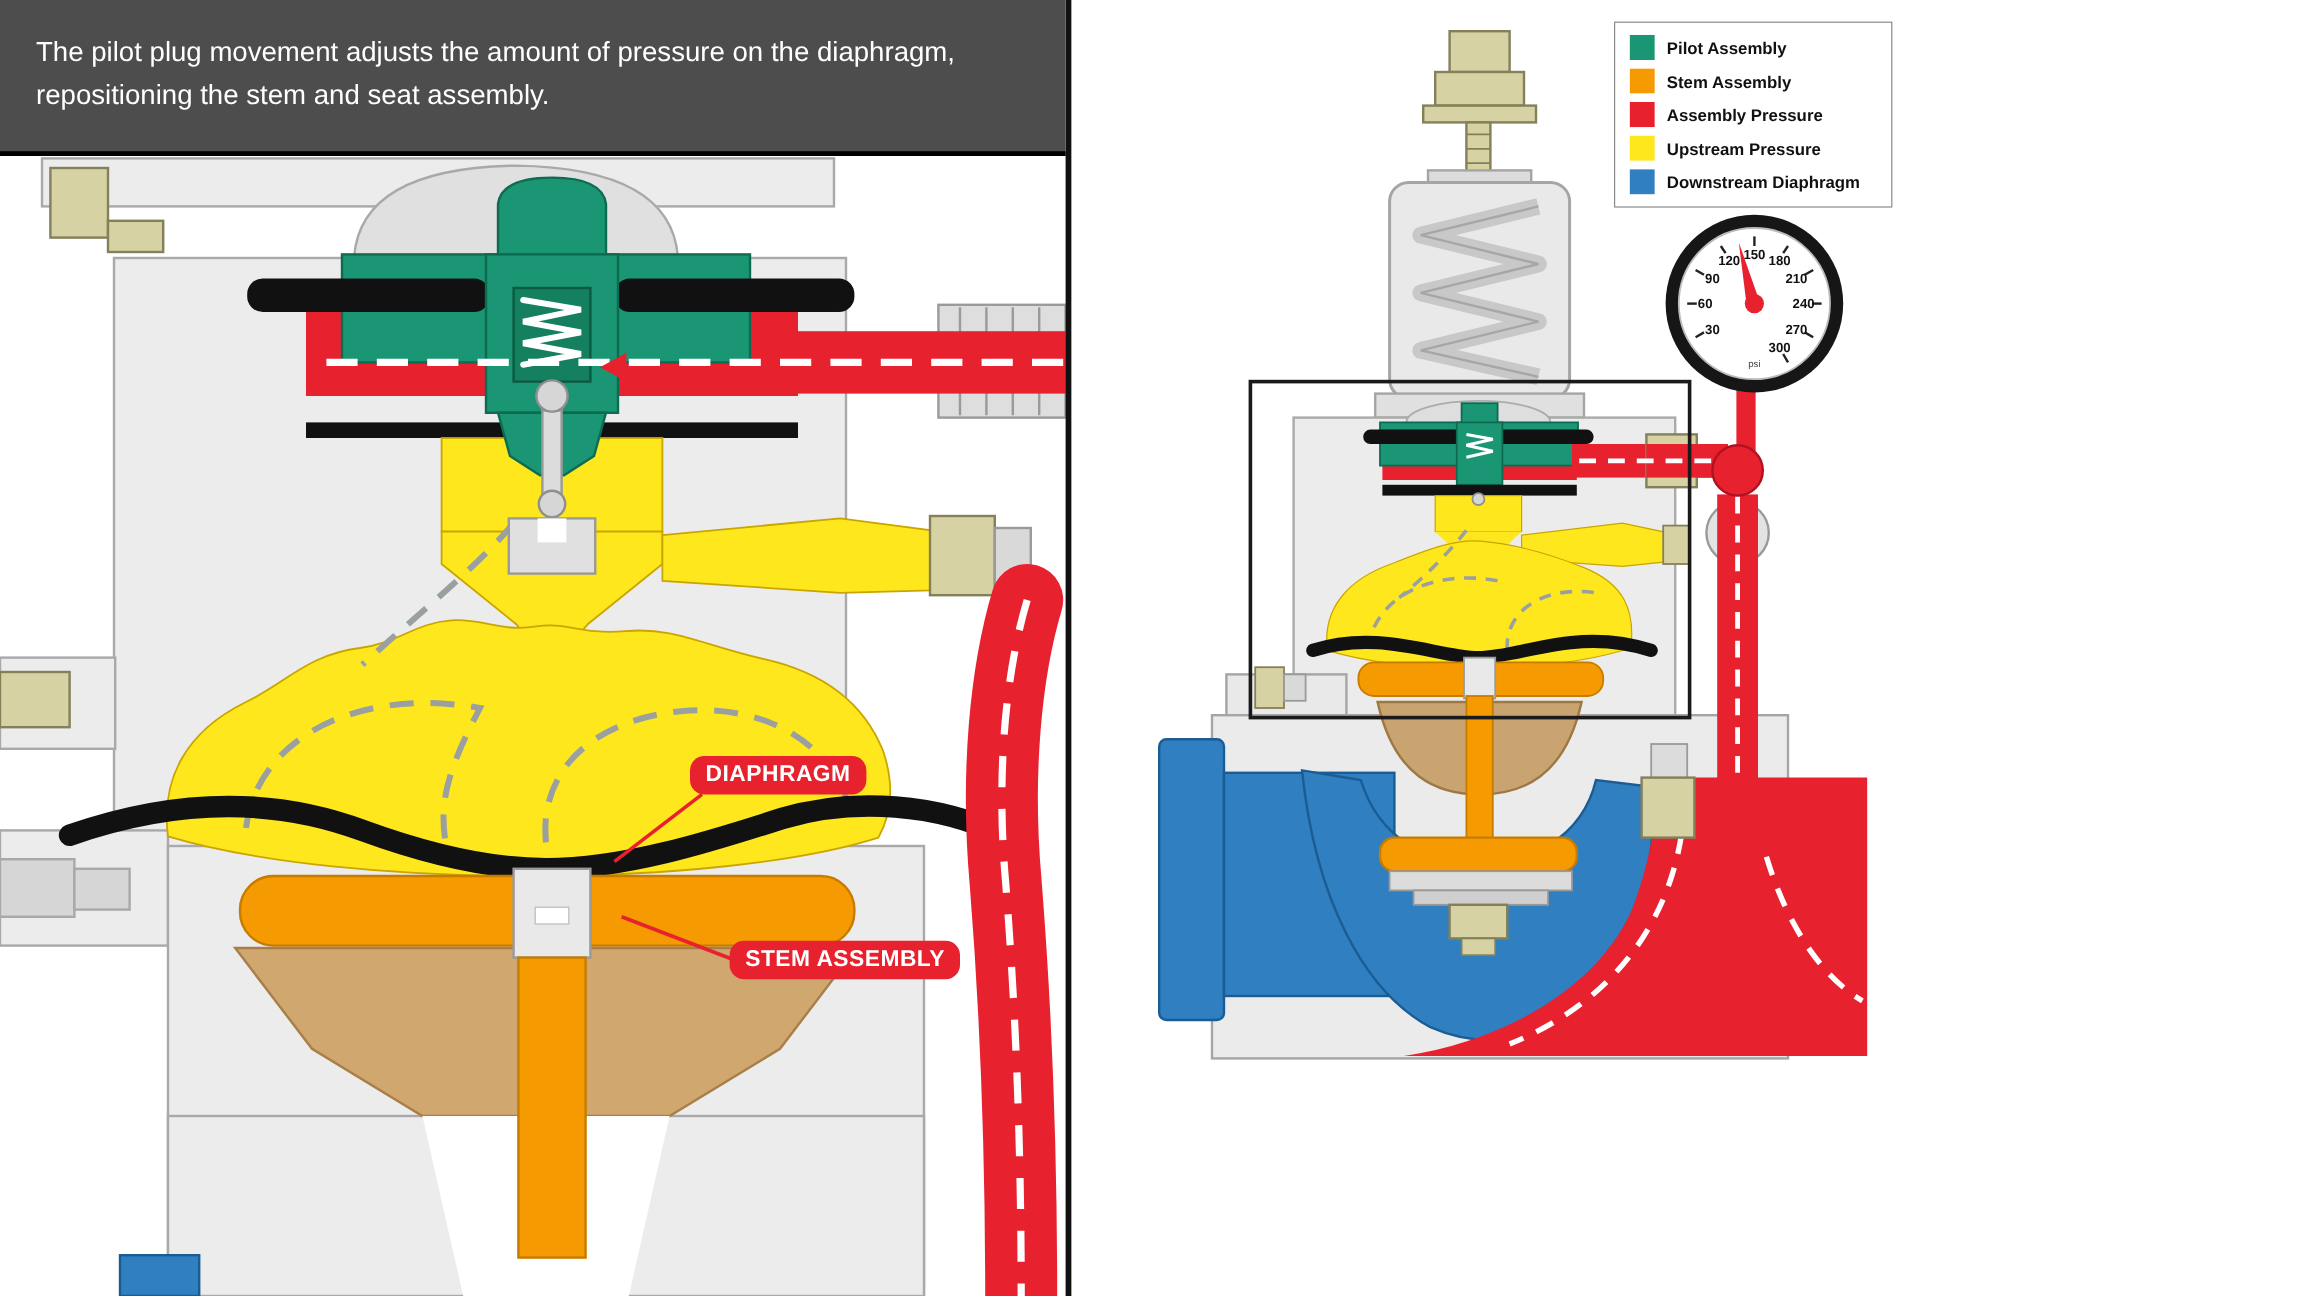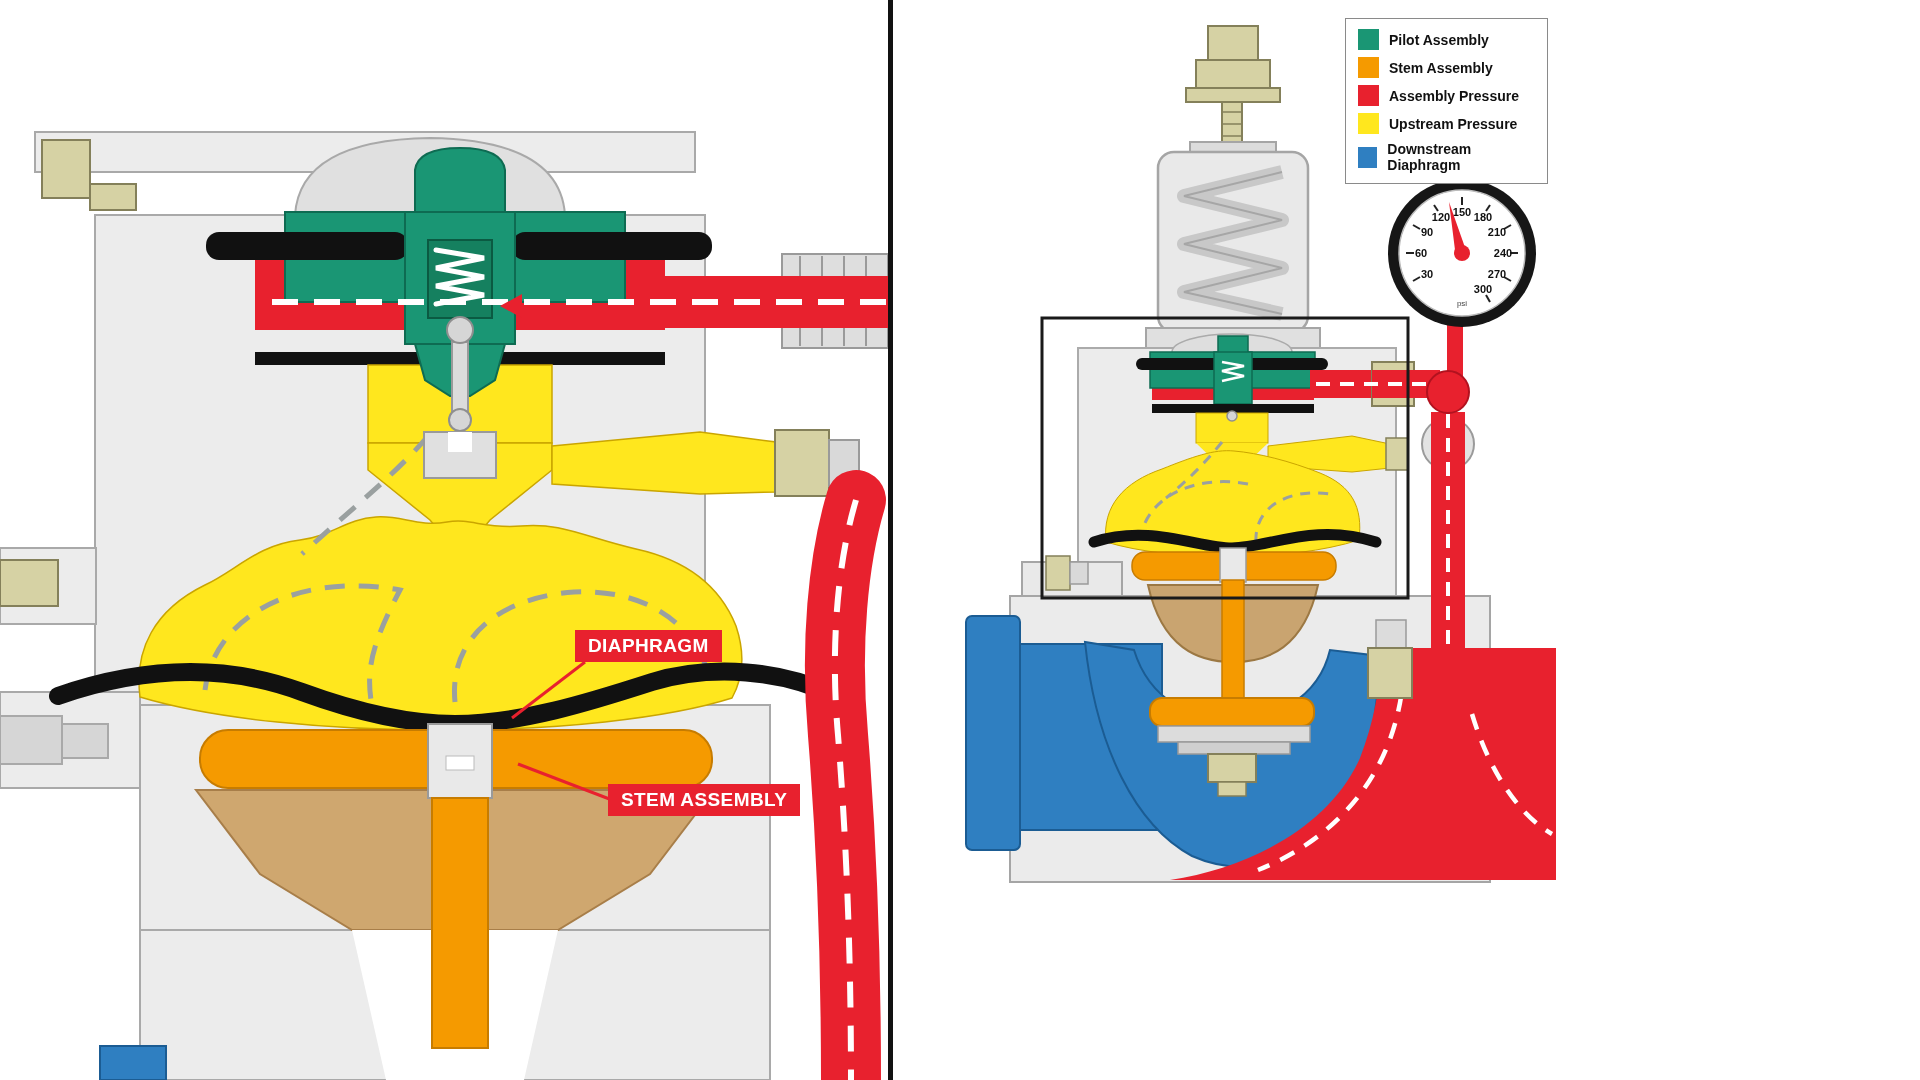--- a/index.html
+++ b/index.html
@@ -5,26 +5,26 @@
   html,body{margin:0;padding:0;background:#fff;font-family:"Liberation Sans",sans-serif;}
   #app{position:relative;width:1920px;height:1080px;overflow:hidden;background:#fff;}
   #art{position:absolute;left:0;top:0;display:block;}
   .caption-bar{
     position:absolute;left:0;top:0;width:888px;height:130px;box-sizing:border-box;
     background:#4d4d4d;border-bottom:4px solid #000;color:#fff;
     font-size:23px;line-height:1.55;padding:26px 34px 0 30px;
   }
   .callout{
     position:absolute;background:#e8212e;color:#fff;font-weight:bold;
-    font-size:19px;letter-spacing:.4px;padding:5px 13px;white-space:nowrap;
+    font-size:19px;letter-spacing:.4px;padding:5px 13px;white-space:nowrap;border-radius:12px;
   }
   #callout-diaphragm{left:575px;top:630px;}
   #callout-stem{left:608px;top:784px;}
   .legend{
-    position:absolute;left:1345px;top:18px;width:203px;box-sizing:border-box;
+    position:absolute;left:1345px;top:18px;width:232px;box-sizing:border-box;
     background:#fff;border:1.5px solid #8a8a8a;padding:10px 12px;
     display:flex;flex-direction:column;gap:7px;
   }
   .legend-row{display:flex;align-items:center;gap:10px;}
   .legend-label{font-size:14px;font-weight:700;color:#111;}
   text.tick{font:700 11px "Liberation Sans",sans-serif;fill:#111;text-anchor:middle;}
   text.unit{font:400 8px "Liberation Sans",sans-serif;fill:#444;text-anchor:middle;}
 </style>
 </head>
 <body>
@@ -260,20 +260,23 @@
       <text class="tick" x="1503" y="257">240</text>
       <text class="tick" x="1497" y="278">270</text>
       <text class="tick" x="1483" y="293">300</text>
       <text class="unit" x="1462" y="306">psi</text>
       <polygon points="1456,258 1468,256 1449,202" fill="#e8212e"></polygon>
       <circle cx="1462" cy="253" r="8" fill="#e8212e"></circle>
     </g>
   </g>
 </svg>
 
+<div class="caption-bar">
+  <span>The pilot plug movement adjusts the amount of pressure on the diaphragm, repositioning the stem and seat assembly.</span>
+</div>
 
 <div class="callout" id="callout-diaphragm">DIAPHRAGM</div>
 <div class="callout" id="callout-stem">STEM ASSEMBLY</div>
 
 <div class="legend">
   <div class="legend-row">
     <svg width="21" height="21">
           <rect width="21" height="21" fill="#1a9674"></rect>
         </svg>
     <span class="legend-label">Pilot Assembly</span>

